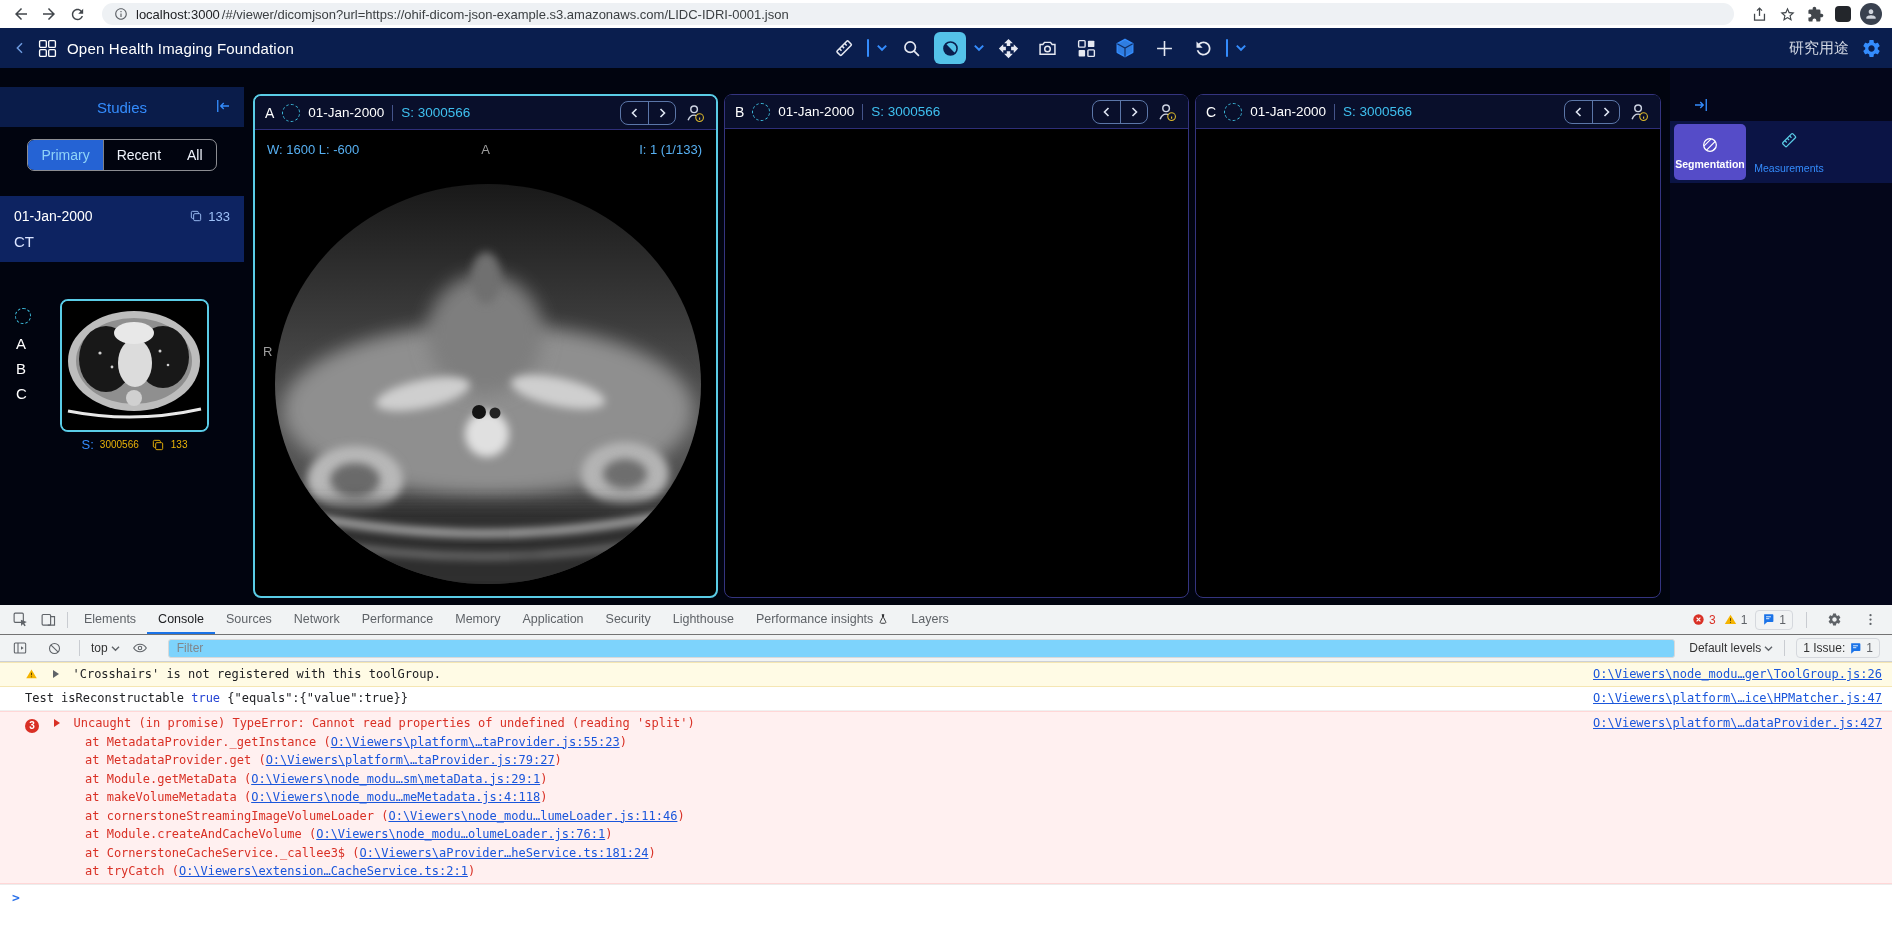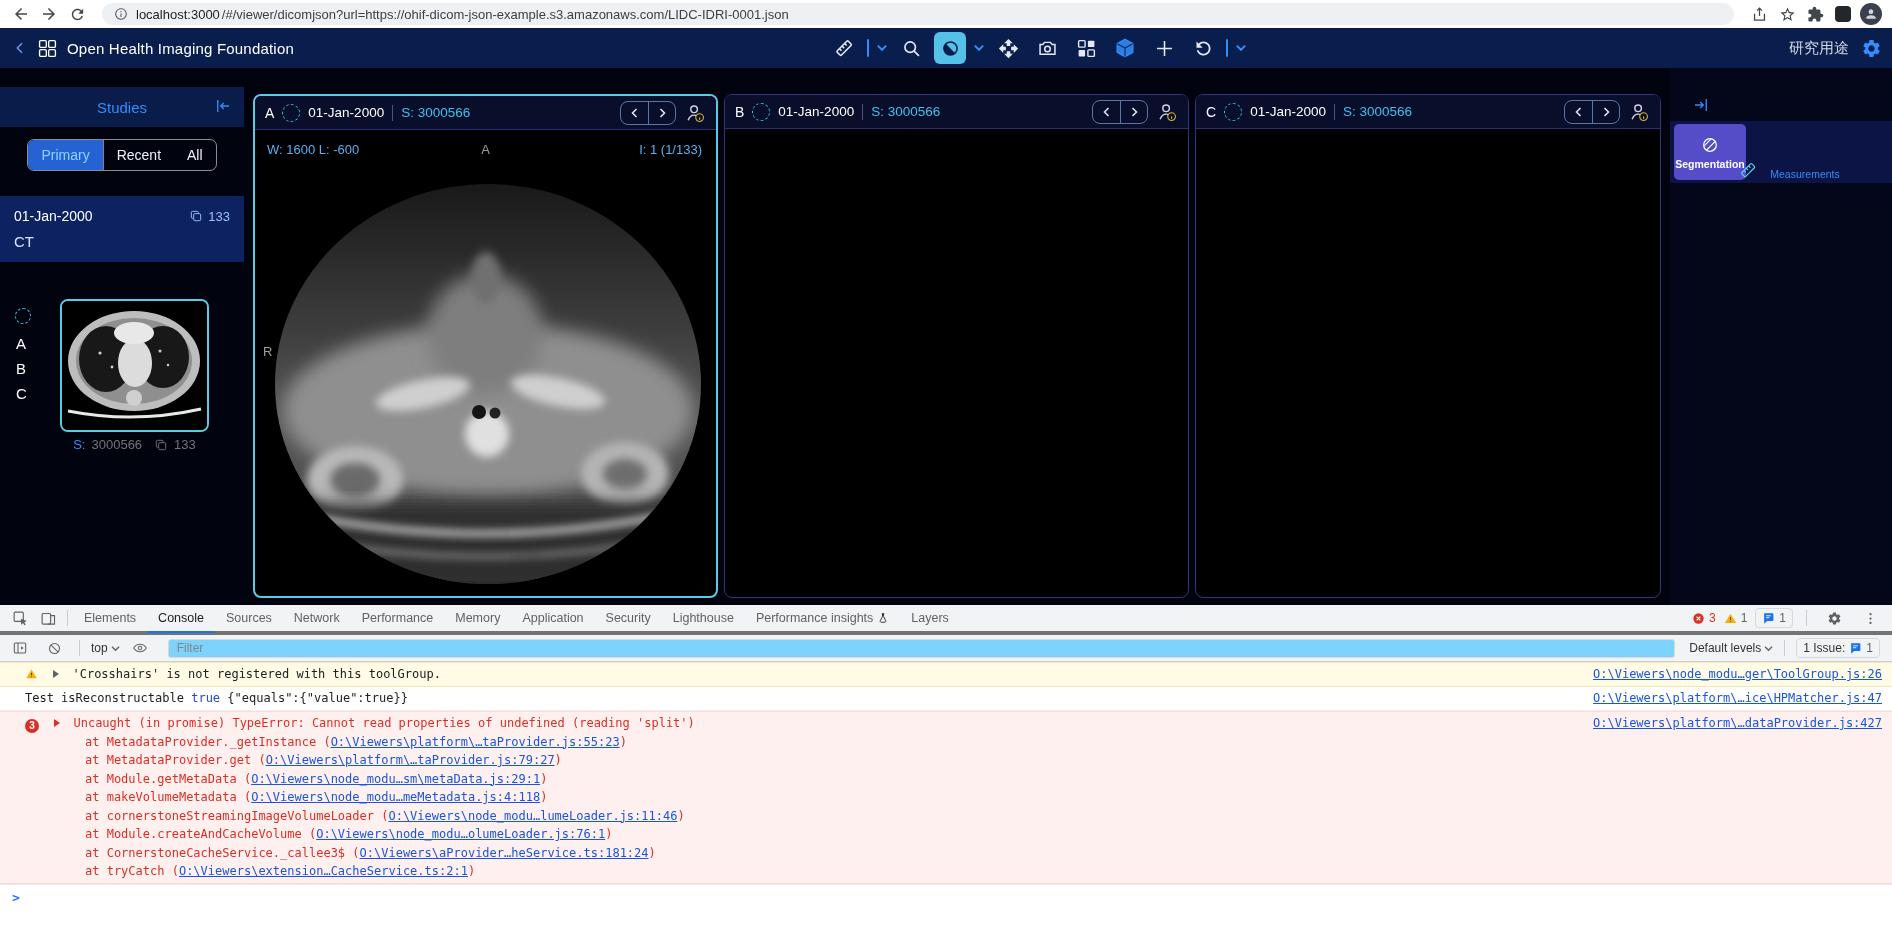--- a/index.html
+++ b/index.html
@@ -40,21 +40,21 @@
   .study-item{left:0;top:196px;width:244px;height:66px;background:#0d2361;padding:12px 14px}
   .si-row1{display:flex;align-items:center;justify-content:space-between}
   .si-date{color:#fff;font-size:14px}
   .si-count{display:flex;align-items:center;gap:5px;color:#9ec1f7;font-size:13px}
   .si-modality{margin-top:9px;color:#d9e3ff;font-size:15px}
   .dcirc{width:16px;height:16px;border:1.6px dashed #3fc0e0;border-radius:50%}
   .gutter-letter{color:#fff;font-size:15px}
   .thumb{left:60px;top:299px;width:149px;height:133px;border:2px solid #5acce6;border-radius:8px;background:#000;overflow:hidden}
   .thumb-caption{left:52px;top:437px;width:165px;display:flex;align-items:center;justify-content:center;gap:6px}
   .cap-prefix{color:#348cfd;font-size:13px}
-  .cap-num{color:#737373;font-size:13px}
+  .cap-num{color:#eab308;font-size:10px}
 
   
   .vp{position:absolute;top:94px;height:504px;border-radius:8px;background:#000}
   .vp-a{left:253px;width:465px;border:2px solid #5acce6}
   .vp-b{left:724px;width:465px;border:1px solid #34347f}
   .vp-c{left:1195px;width:466px;border:1px solid #34347f}
   .vp-header{height:34px;background:#090f2b;border-bottom:1px solid #2e2e78;display:flex;align-items:center;padding:0 10px;gap:8px;border-radius:6px 6px 0 0}
   .vp-letter{color:#fff;font-size:14px}
   .vp-dcirc{width:18px;height:18px;border:1.6px dashed #3fc0e0;border-radius:50%}
   .vp-date{color:#fff;font-size:13.5px;white-space:nowrap}
@@ -65,27 +65,27 @@
   .navbtn{width:27px;height:22px;display:flex;align-items:center;justify-content:center;color:#dfe5f2}
   .navbtn + .navbtn{border-left:1px solid #5b76a8}
   .ov{position:absolute;color:#57b0f2;font-size:13px}
   .ov-orient{position:absolute;color:#9e9e9e;font-size:13px}
 
   
   .rp-bg{left:1670px;top:68px;width:222px;height:537px;background:#04061a}
   .rp-row{left:1670px;top:121px;width:222px;height:62px;background:#0b1445;display:flex;align-items:center;padding-left:4px;gap:4px}
   .seg-tile{width:72px;height:56px;background:#554cc8;border-radius:5px;display:flex;flex-direction:column;align-items:center;justify-content:center;gap:3px}
   .seg-label{color:#fff;font-size:10.5px;font-weight:bold}
-  .meas-tile{width:78px;height:56px;display:flex;flex-direction:row;align-items:flex-end;justify-content:center;gap:12px}
+  .meas-tile{width:78px;height:56px;display:flex;flex-direction:column;align-items:center;justify-content:center;gap:12px}
   .meas-label{color:#348cfd;font-size:10.5px}
   .collapse-right{position:absolute;left:1692px;top:96px}
 
   
   .devtools{left:0;top:605px;width:1892px;height:331px;background:#fff}
-  .dt-tabs{height:30px;background:#f1f3f4;border-bottom:4px solid #737373;display:flex;align-items:center;padding-left:6px}
+  .dt-tabs{height:30px;background:#f1f3f4;border-bottom:1px solid #737373;display:flex;align-items:center;padding-left:6px}
   .dt-ibtn{width:28px;height:26px;display:flex;align-items:center;justify-content:center;color:#5f6368}
   .dt-div{width:1px;height:16px;background:#c9ccd1;margin:0 5px}
   .dt-tab{padding:0 11px;line-height:29px;font-size:12.5px;color:#5f6368;white-space:nowrap;display:flex;align-items:center;gap:4px}
   .dt-tab.active{color:#202124;box-shadow:inset 0 -2px 0 #1a73e8}
   .dt-right{margin-left:auto;display:flex;align-items:center;gap:8px;padding-right:8px}
   .dt-badge{display:flex;align-items:center;gap:4px;font-size:12px;color:#5f6368}
   .dt-badge .errnum{color:#d93025}
   .issues-chip{display:flex;align-items:center;gap:4px;border:1px solid #d5d8dd;border-radius:4px;padding:2px 6px;font-size:12px;color:#5f6368}
   .dt-filterbar{height:27px;background:#f1f3f4;border-bottom:1px solid #cdd0d5;display:flex;align-items:center;gap:6px;padding:0 6px}
   .dt-text{font-size:12px;color:#333;display:flex;align-items:center;gap:3px;white-space:nowrap}

